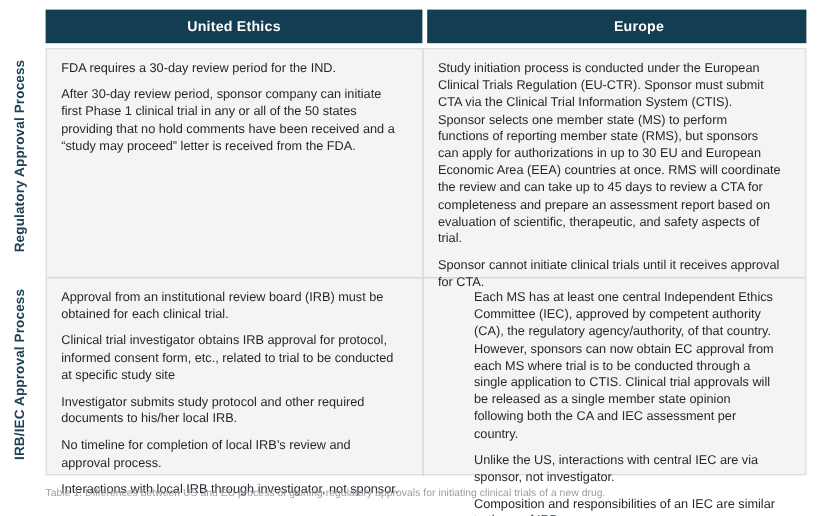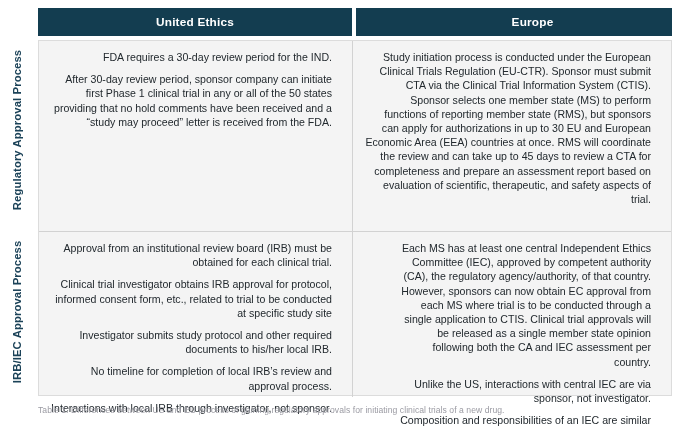--- a/index.html
+++ b/index.html
@@ -85,21 +85,20 @@
   }
   .section + .section {
     border-top: 1px solid #d2d2d2;
   }
   #section-reg { height: 190px; }
   #section-irb { height: 165px; gap: 30px; }
 
   .cell {
     box-sizing: border-box;
     padding: 9px 20px 8px 12px;
-    text-align: right;
   }
   .cell.us {
     width: 314px;
     border-right: 1px solid #d2d2d2;
   }
   .cell.eu {
     flex: 1;
   }
 
   .para {
@@ -147,20 +146,21 @@
 
     <div class="tbody">
 
       <div class="section" id="section-reg">
         <div class="cell us">
           <p class="para">FDA requires a 30-day review period for the IND.</p>
           <p class="para">After 30-day review period, sponsor company can initiate first Phase 1 clinical trial in any or all of the 50 states providing that no hold comments have been received and a “study may proceed” letter is received from the FDA.</p>
         </div>
         <div class="cell eu">
           <p class="para">Study initiation process is conducted under the European Clinical Trials Regulation (EU-CTR). Sponsor must submit CTA via the Clinical Trial Information System (CTIS). Sponsor selects one member state (MS) to perform functions of reporting member state (RMS), but sponsors can apply for authorizations in up to 30 EU and European Economic Area (EEA) countries at once. RMS will coordinate the review and can take up to 45 days to review a CTA for completeness and prepare an assessment report based on evaluation of scientific, therapeutic, and safety aspects of trial.</p>
+          <p class="para">Sponsor cannot initiate clinical trials until it receives approval for CTA.</p>
         </div>
       </div>
 
       <div class="section" id="section-irb">
         <div class="cell us">
           <p class="para">Approval from an institutional review board (IRB) must be obtained for each clinical trial.</p>
           <p class="para">Clinical trial investigator obtains IRB approval for protocol, informed consent form, etc., related to trial to be conducted at specific study site</p>
           <p class="para">Investigator submits study protocol and other required documents to his/her local IRB.</p>
           <p class="para">No timeline for completion of local IRB’s review and approval process.</p>
           <p class="para">Interactions with local IRB through investigator, not sponsor.</p>

